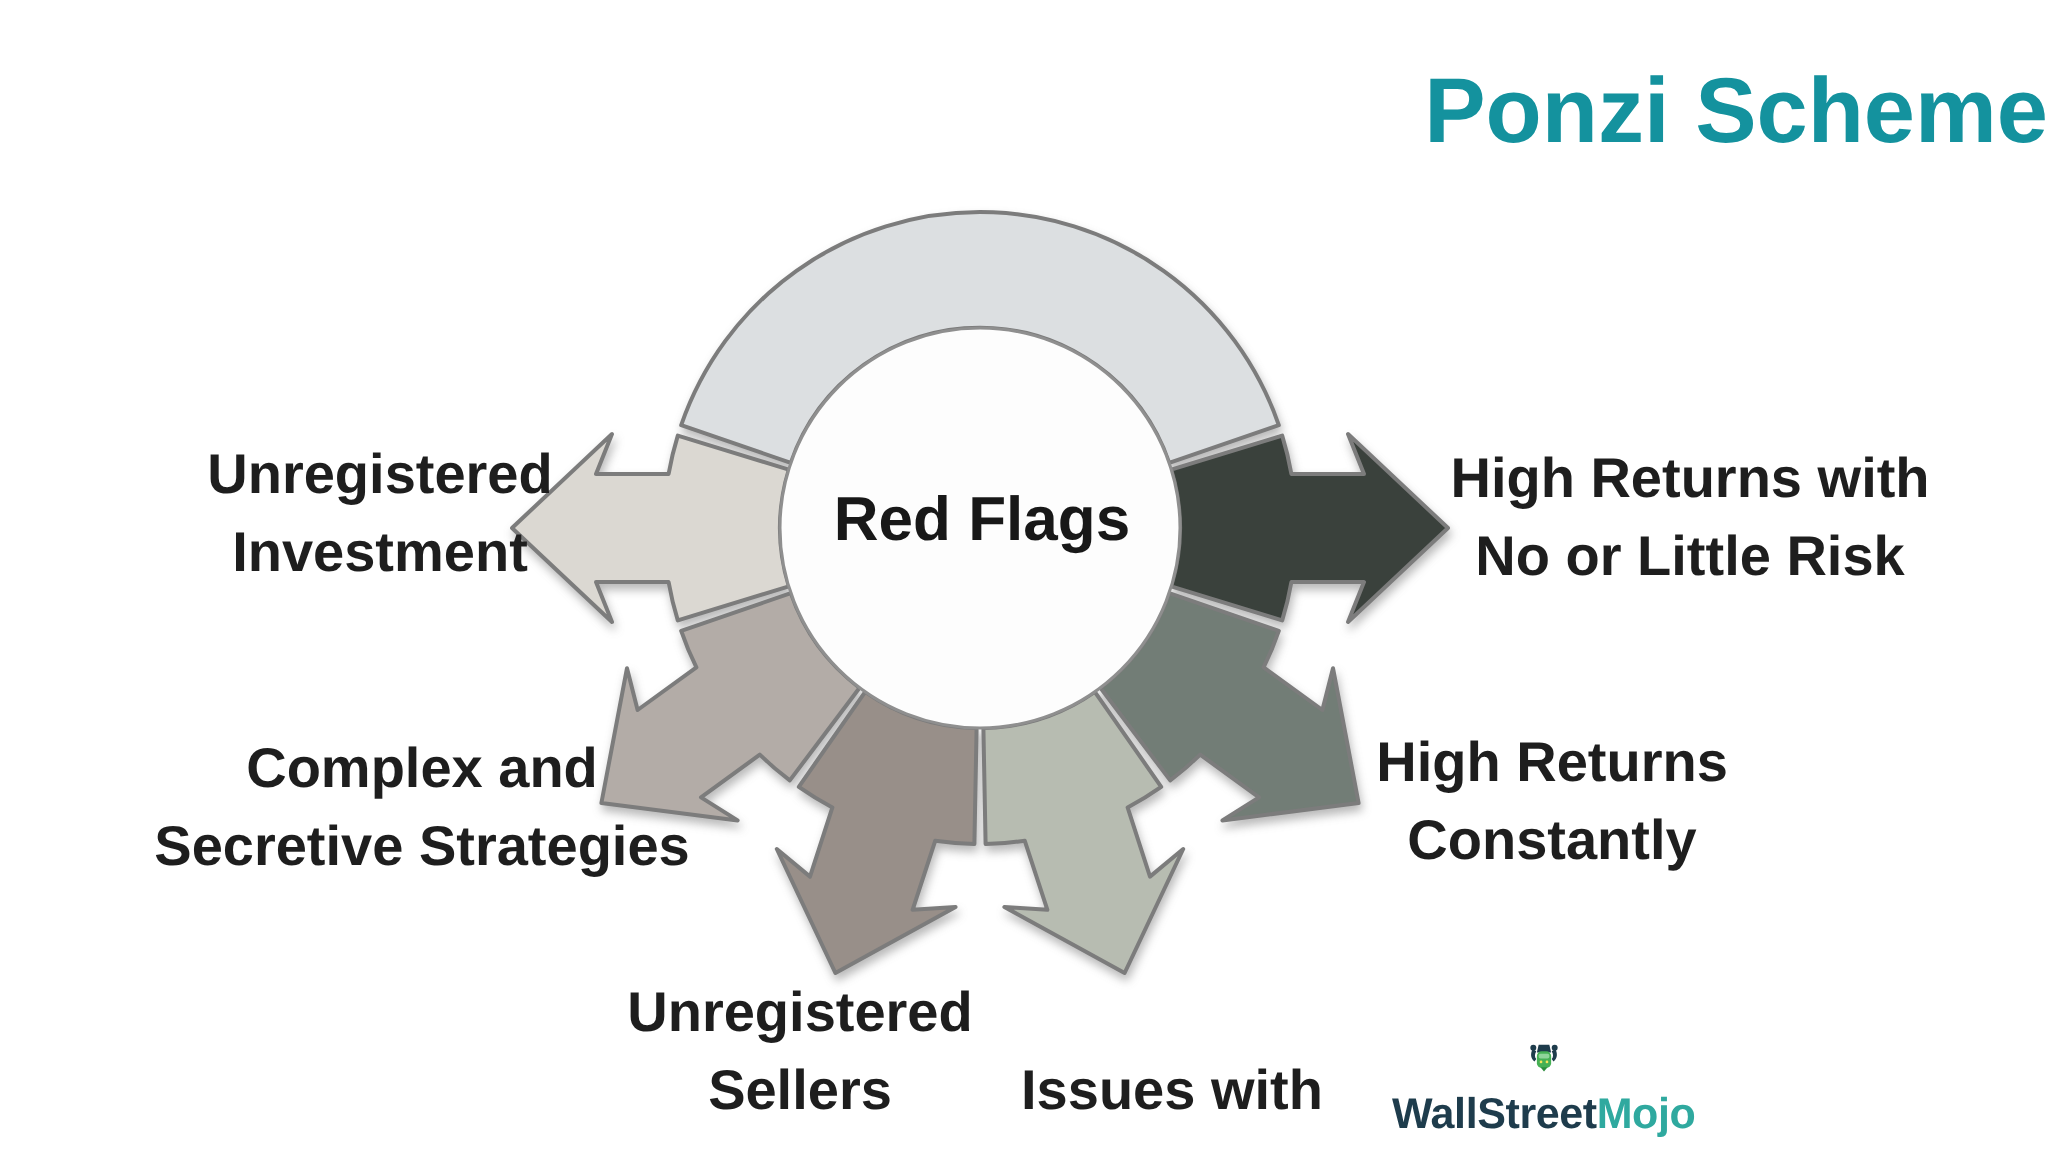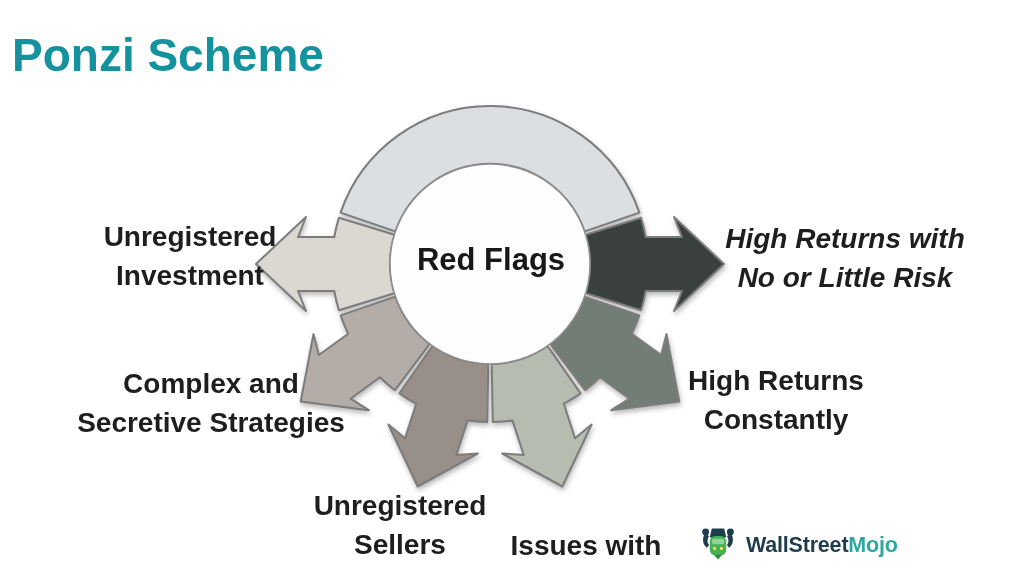--- a/index.html
+++ b/index.html
@@ -4,38 +4,38 @@
 <style>
   html,body{margin:0;padding:0;}
   body{
     width:1024px;height:576px;position:relative;overflow:hidden;
     background:#ffffff;
     font-family:"Liberation Sans", sans-serif;
   }
   .stage{position:absolute;inset:0;}
   .page-title{
     position:absolute;top:28px;left:0;right:0;
-    text-align:left;font-size:46px;font-weight:bold;
+    text-align:right;font-size:46px;font-weight:bold;
     color:#14929e;letter-spacing:0px;padding-left:12px;
   }
   svg.diagram{position:absolute;left:0;top:0;}
   #ring path{stroke-linejoin:round;}
   #ring{filter:drop-shadow(1px 3px 2.5px rgba(70,70,70,.38));}
   .flag-label{
     position:absolute;transform:translate(-50%,-50%);
     text-align:center;font-weight:bold;font-size:28px;
     color:#1e1e1e;line-height:1.38;white-space:nowrap;
   }
   .center-text{
     font-size:31px;font-weight:bold;fill:#181818;
     font-family:"Liberation Sans", sans-serif;
   }
   .logo{
     position:absolute;left:696px;top:520px;height:50px;
-    display:flex;align-items:center;gap:6px;
+    display:flex;align-items:center;gap:6px;flex-direction:column;
   }
   .logo-text{font-size:21.5px;font-weight:bold;letter-spacing:-0.2px;}
   .logo-text .p1{color:#1e3c4c;}
   .logo-text .p2{color:#2fa99f;}
 </style>
 </head>
 <body>
 
 <div class="stage">
 
@@ -53,21 +53,21 @@
       </g>
     <circle cx="490" cy="264" r="100" fill="#fdfdfd" stroke="#8f8f8f" stroke-width="1.5"></circle>
     <text class="center-text" x="491" y="270" text-anchor="middle">Red Flags</text>
   </svg>
 
   <div class="flag-label" style="left:190px;top:257px;">
     <div>Unregistered</div>
     <div>Investment</div>
   </div>
 
-  <div class="flag-label" style="left:845px;top:259px;font-style:italic;">
+  <div class="flag-label" style="left:845px;top:259px;">
     <div>High Returns with</div>
     <div>No or Little Risk</div>
   </div>
 
   <div class="flag-label" style="left:776px;top:401px;">
     <div>High Returns</div>
     <div>Constantly</div>
   </div>
 
   <div class="flag-label" style="left:211px;top:404px;">

